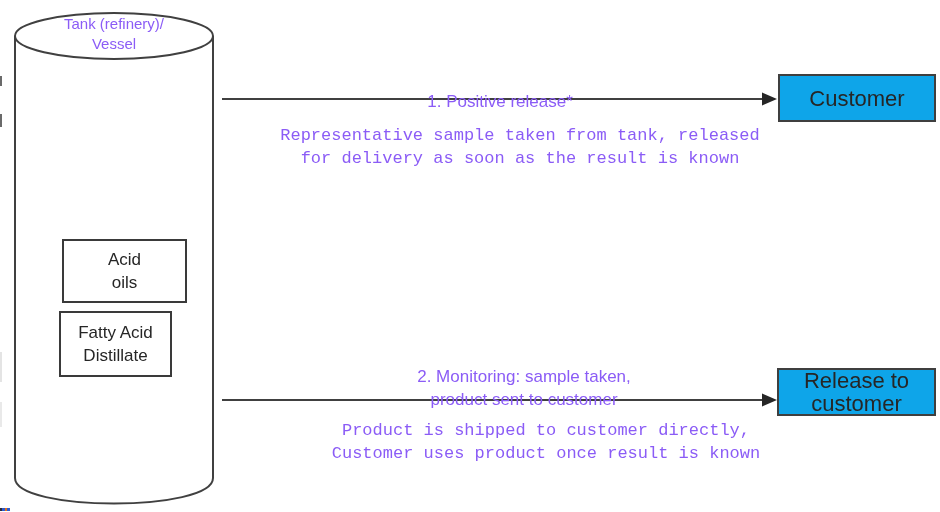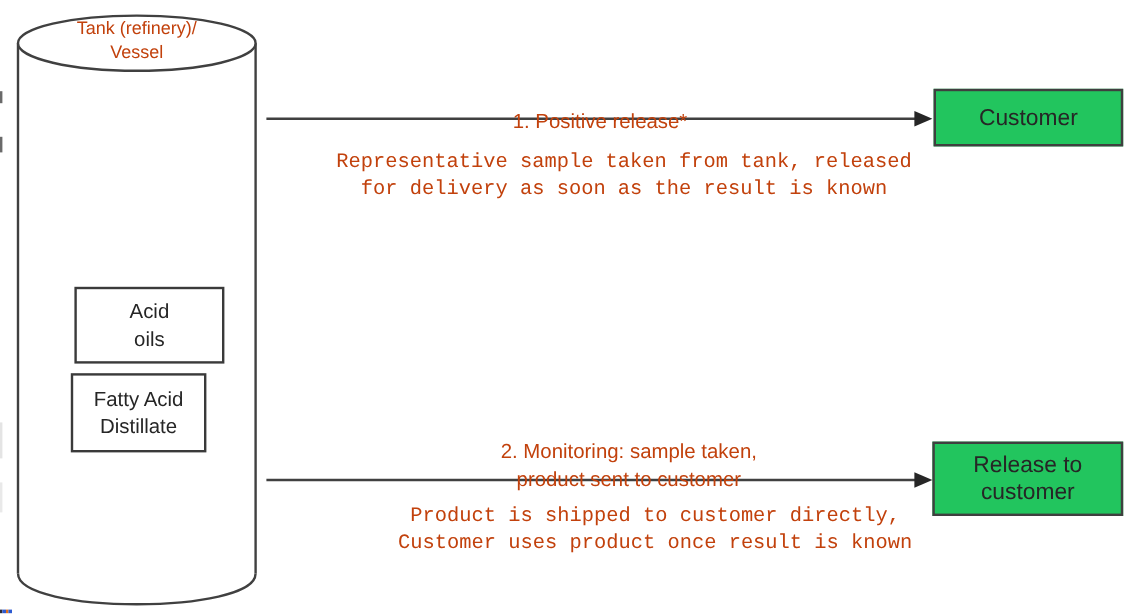--- a/index.html
+++ b/index.html
@@ -18,21 +18,21 @@
   }
   .diagram svg {
     position: absolute;
     left: 0;
     top: 0;
   }
   .txt {
     position: absolute;
     text-align: center;
     white-space: pre-line;
-    color: #c2410c;
+    color: #8b5cf6;
   }
   .tank-label {
     left: 15px;
     top: 14px;
     width: 198px;
     font-size: 15px;
     line-height: 20px;
   }
   .inner-box {
     position: absolute;
@@ -55,41 +55,41 @@
   }
   .box-fatty {
     left: 59px;
     top: 311px;
     width: 113px;
     height: 66px;
   }
   .target-box {
     position: absolute;
     border: 2px solid #3f3f3f;
-    background: #22c55e;
+    background: #0ea5e9;
     display: flex;
     align-items: center;
     justify-content: center;
     text-align: center;
     white-space: pre-line;
-    font-size: 19px;
+    font-size: 22px;
     line-height: 23px;
     box-sizing: border-box;
   }
   .box-customer {
     left: 778px;
     top: 74px;
     width: 158px;
     height: 48px;
   }
   .box-release {
     left: 777px;
     top: 368px;
     width: 159px;
-    height: 62px;
+    height: 48px;
   }
   .step-label {
     font-size: 17px;
     line-height: 23px;
     margin-top: 21px;
   }
   .flow1-label {
     left: 222px;
     top: 69px;
     width: 556px;

